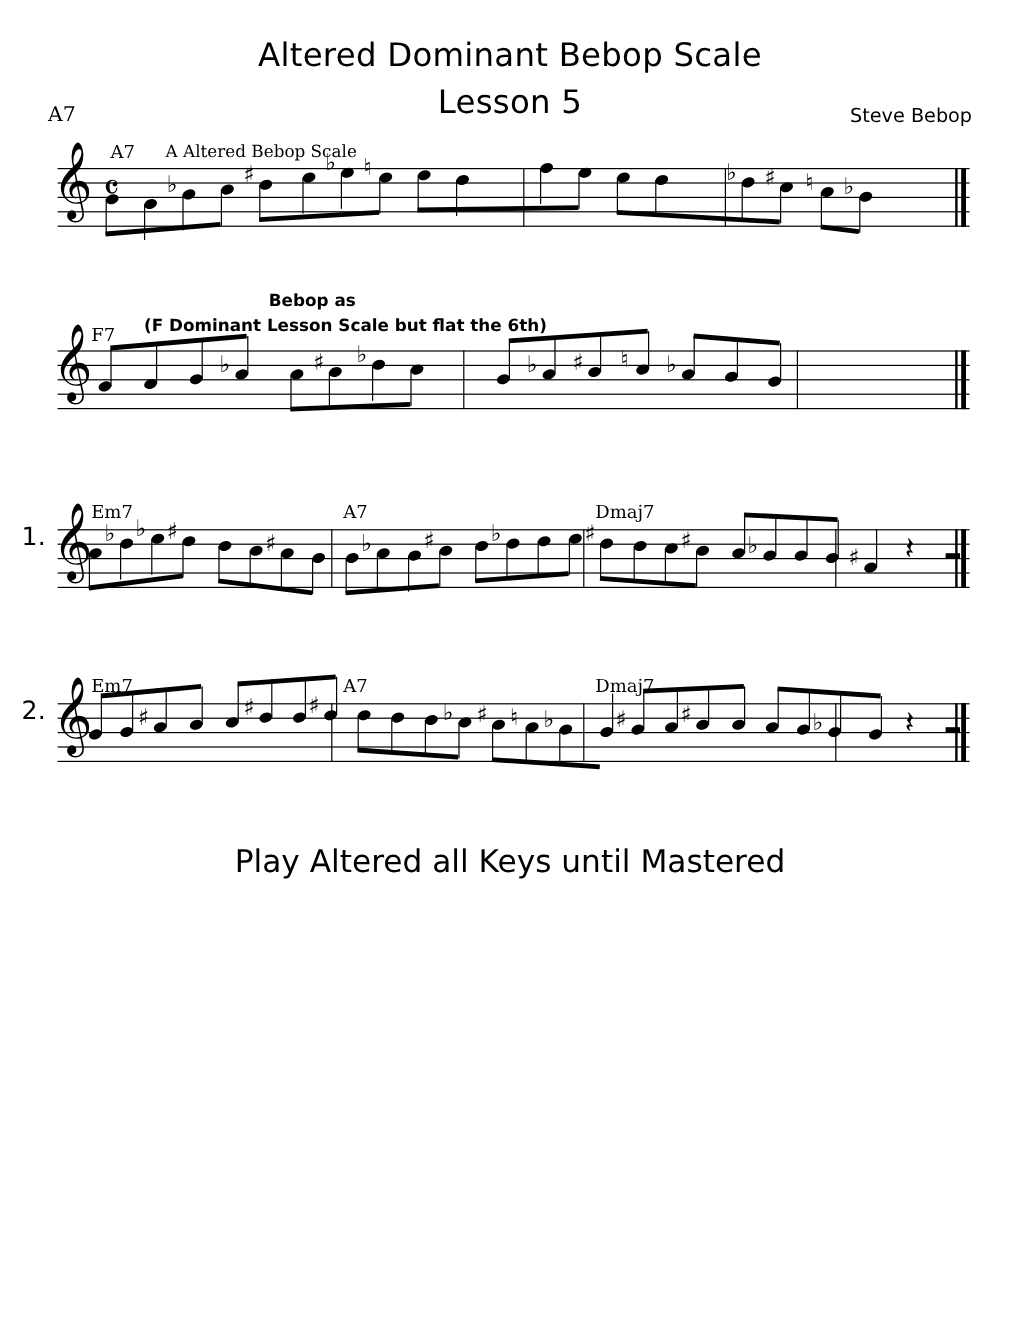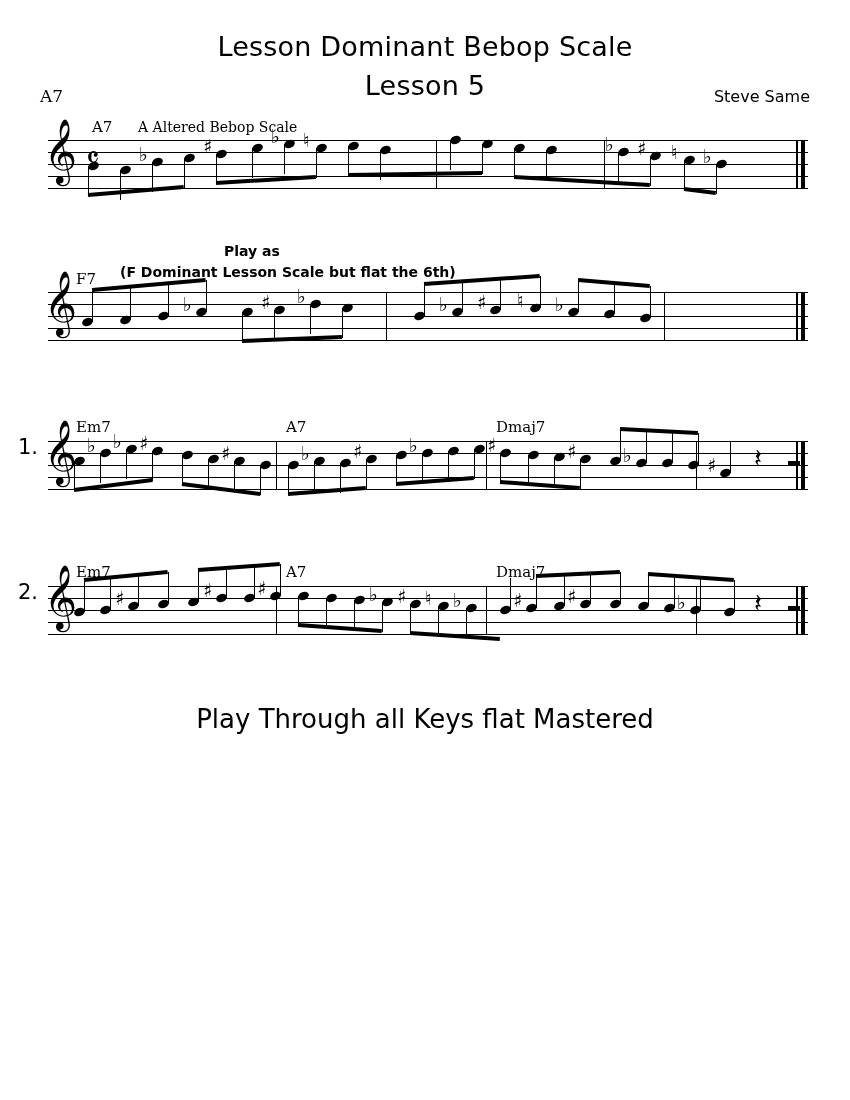--- a/index.html
+++ b/index.html
@@ -188,23 +188,23 @@
   .rest-half {
     position: absolute;
     width: 12px;
     height: 4px;
     background: #000;
   }
 </style>
 </head>
 <body>
 
-<div class="title-line1">Lesson Dominant Bebop Scale</div>
+<div class="title-line1">Altered Dominant Bebop Scale</div>
 <div class="title-line2">Lesson 5</div>
-<div class="composer">Steve Same</div>
+<div class="composer">Steve Bebop</div>
 <div class="top-left-chord">A7</div>
 
 <div class="system" id="sys1" style="top:140px;">
   <div class="chord" style="left:92px; top:-22px;">A7</div>
   <div class="label-plain" style="left:138px; top:-21px;">A Altered Bebop Scale</div>
   <div class="staff">
     <div class="line l0"></div>
     <div class="line l1"></div>
     <div class="line l2"></div>
     <div class="line l3"></div>
@@ -266,21 +266,21 @@
         <div class="beam" style="left: 168px; top: 41px; width: 100.18px; transform: rotate(-3.43363deg);"></div>
         <div class="beam" style="left: 300px; top: 33px; width: 134.015px; transform: rotate(-0.855097deg);"></div>
         <div class="beam" style="left: 466px; top: 35px; width: 136.235px; transform: rotate(3.36646deg);"></div>
         <div class="beam" style="left: 636px; top: 47px; width: 32.249px; transform: rotate(7.12502deg);"></div>
       </div>
   </div>
 </div>
 
 <div class="system" id="sys2" style="top:292px;">
   <div class="chord" style="left:76px; top:-22px;">F7</div>
-  <div class="label-bold" style="left:224px; top:-49px;">Play as</div>
+  <div class="label-bold" style="left:224px; top:-49px;">Bebop as</div>
   <div class="label-bold" style="left:120px; top:-28px;">(F Dominant Lesson Scale but flat the 6th)</div>
   <div class="staff">
     <div class="line l0"></div>
     <div class="line l1"></div>
     <div class="line l2"></div>
     <div class="line l3"></div>
     <div class="line l4"></div>
     <div class="clef">𝄞</div>
     <div class="barline" style="left:338px;"></div>
     <div class="barline" style="left:616px;"></div>
@@ -514,13 +514,13 @@
         <div class="beam" style="left: 488px; top: -12px; width: 84.0952px; transform: rotate(-2.72631deg);"></div>
         <div class="beam" style="left: 600px; top: -14px; width: 86.209px; transform: rotate(3.99091deg);"></div>
       </div>
     <div class="rests">
         <div class="rest-quarter" style="left: 706px; top: 4px;">𝄽</div>
         <div class="rest-half" style="left: 740px; top: 20px;"></div>
       </div>
   </div>
 </div>
 
-<div class="footer-note">Play Through all Keys flat Mastered</div>
+<div class="footer-note">Play Altered all Keys until Mastered</div>
 
 </body></html>

